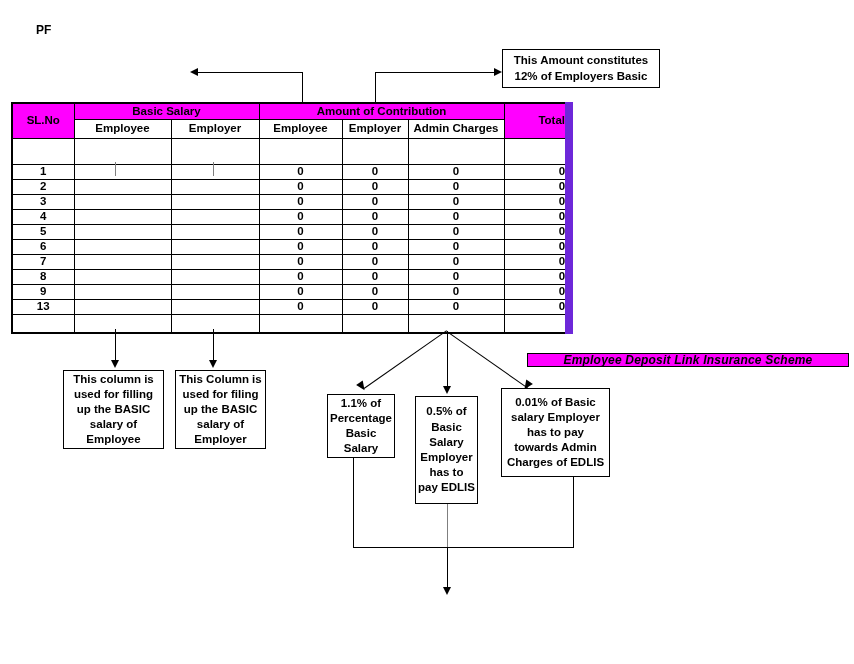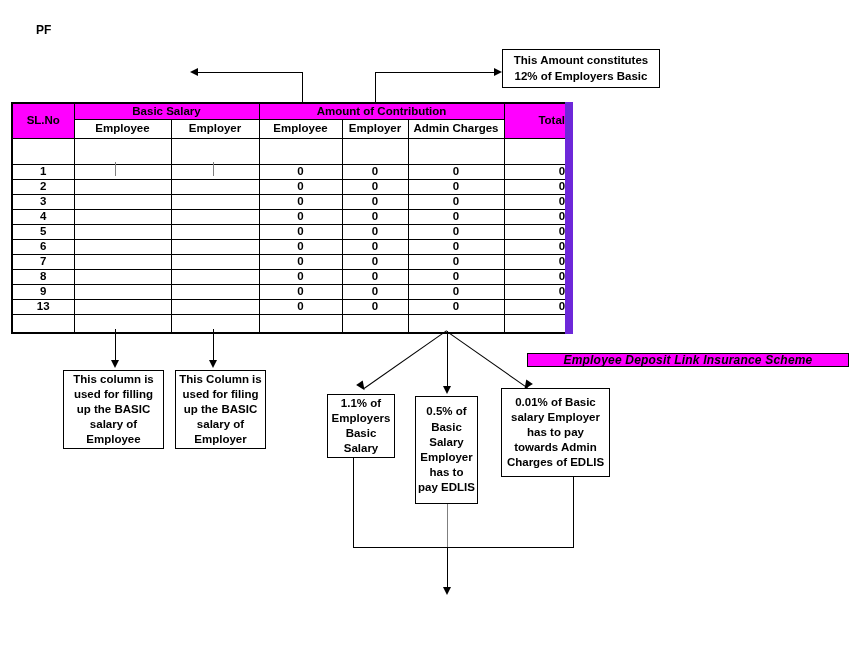--- a/index.html
+++ b/index.html
@@ -287,21 +287,21 @@
   <div class="arrow" style="left:358px;top:366px;border-left:4px solid transparent;border-right:4px solid transparent;border-top:9px solid #000;transform:rotate(-35deg);"></div>
 
   <div class="vline" style="left:447px;top:315px;height:55px;"></div>
   <div class="arrow arr-down" style="left:443px;top:370px;"></div>
 
   <div class="diag" style="left:447px;top:315px;width:99px;transform:rotate(35deg);"></div>
   <div class="arrow" style="left:523px;top:365px;border-left:4px solid transparent;border-right:4px solid transparent;border-top:9px solid #000;transform:rotate(35deg);"></div>
 
   <div class="abs callout" style="left:327px;top:378px;width:68px;height:64px;">
     <span class="ln">1.1% of</span>
-    <span class="ln">Employers</span>
+    <span class="ln">Percentage</span>
     <span class="ln">Basic</span>
     <span class="ln">Salary</span>
   </div>
 
   <div class="abs callout" style="left:415px;top:380px;width:63px;height:108px;">
     <span class="ln">0.5% of</span>
     <span class="ln">Basic</span>
     <span class="ln">Salary</span>
     <span class="ln">Employer</span>
     <span class="ln">has to</span>

